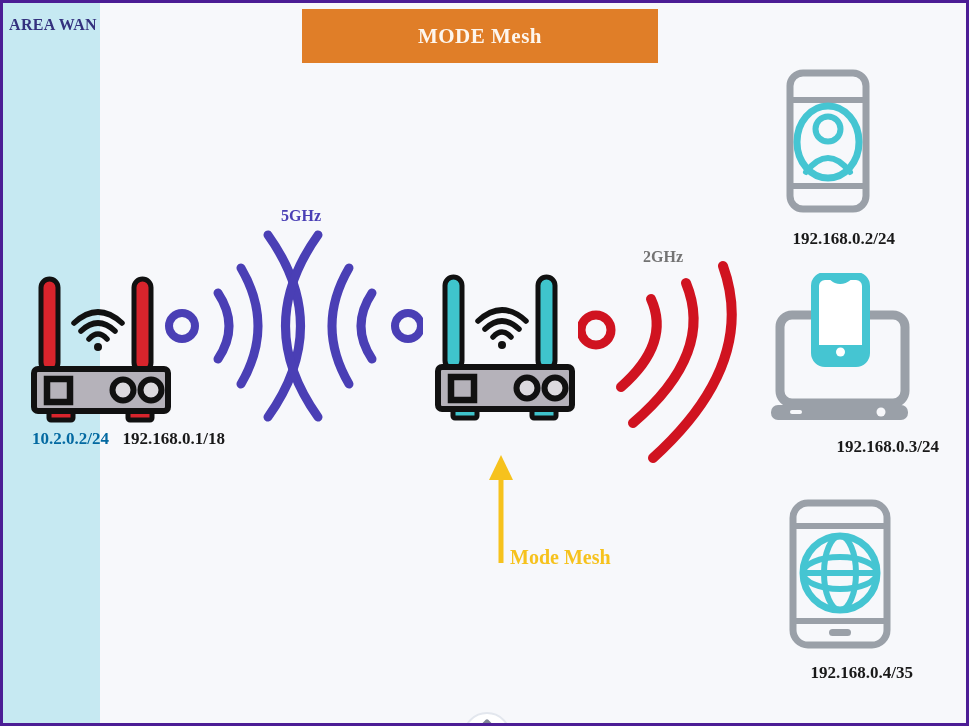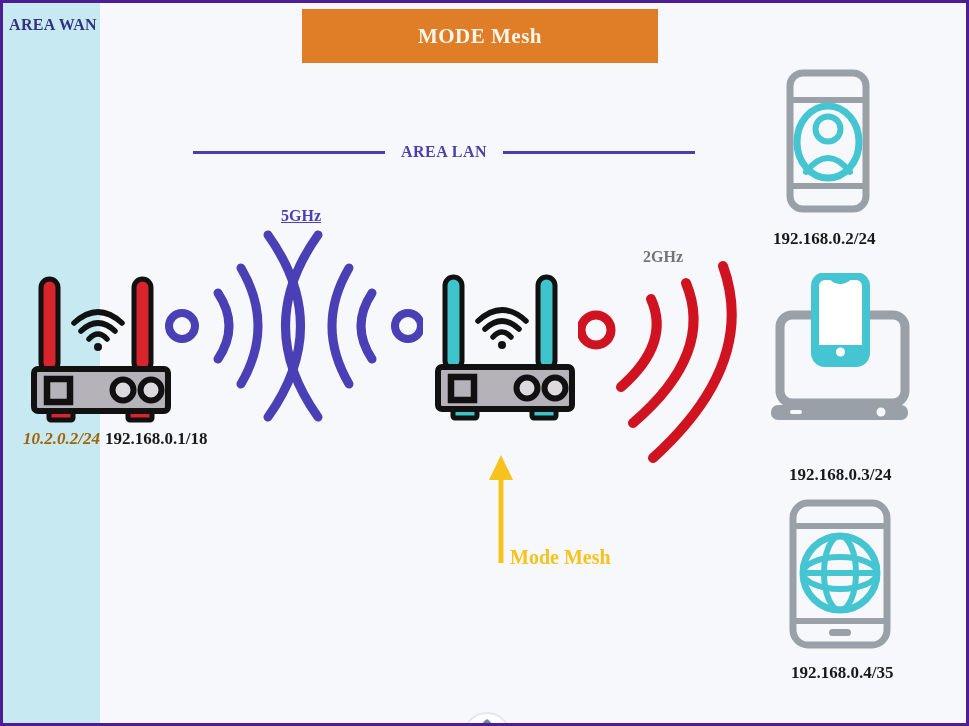--- a/index.html
+++ b/index.html
@@ -37,37 +37,37 @@
     left:190px;top:140px;width:502px;height:18px;
     display:flex;align-items:center;
   }
   .lan-divider .line{flex:1;height:3px;background:#4a3fad;}
   .lan-divider .lan-label{
     margin:0 16px;color:#4a3fad;font-size:16px;font-weight:bold;
     letter-spacing:.5px;white-space:nowrap;
   }
 
   .freq-label{font-size:16px;font-weight:bold;text-align:center;width:70px;}
-  .freq-5{left:263px;top:204px;color:#4a3fb5;text-decoration:underline;}
+  .freq-5{left:263px;top:204px;color:#4a3fb5;}
   .freq-2{left:625px;top:245px;color:#737373;}
 
   .ip-label{
     font-size:17px;font-weight:bold;color:#191919;
-    text-align:left;white-space:nowrap;
-  }
-  .wan-ip{left:20px;top:426px;width:96px;color:#a16207;font-style:italic;}
+    text-align:right;white-space:nowrap;
+  }
+  .wan-ip{left:10px;top:426px;width:96px;color:#0369a1;}
   .lan-ip{left:102px;top:426px;width:120px;}
 
   .mesh-note{
     left:507px;top:543px;width:120px;
     color:#f6c21d;font-size:20px;font-weight:bold;white-space:nowrap;
   }
 
   .dev-ip-1{left:770px;top:226px;width:122px;}
-  .dev-ip-2{left:786px;top:434px;width:122px;margin-top:28px;}
+  .dev-ip-2{left:814px;top:434px;width:122px;}
   .dev-ip-3{left:788px;top:660px;width:122px;}
 
   .scroll-top{
     left:460px;top:709px;width:48px;height:48px;
     border-radius:50%;background:#ffffff;
     border:2px solid #e3e7ee;box-sizing:border-box;
     display:flex;justify-content:center;
   }
 </style>
 </head>
@@ -75,25 +75,20 @@
 
 <div class="canvas">
 
   <div class="abs wan-strip"></div>
   <div class="abs wan-label">AREA WAN</div>
 
   <div class="abs mode-banner">
     <span>MODE Mesh</span>
   </div>
 
-  <div class="abs lan-divider">
-    <div class="line"></div>
-    <div class="lan-label">AREA LAN</div>
-    <div class="line"></div>
-  </div>
 
   <div class="abs freq-label freq-5">5GHz</div>
   <div class="abs freq-label freq-2">2GHz</div>
 
   <svg class="abs" style="left:160px;top:215px;" width="260" height="215" viewBox="0 0 260 215">
     <g stroke="#4a3fb5" stroke-width="9" fill="none" stroke-linecap="round">
       <circle cx="19" cy="108" r="13" stroke-width="8"></circle>
       <path d="M55 75 Q77 108 55 141"></path>
       <path d="M78 50 Q112 108 78 166"></path>
       <path d="M105 17 Q170 108 105 199"></path>

